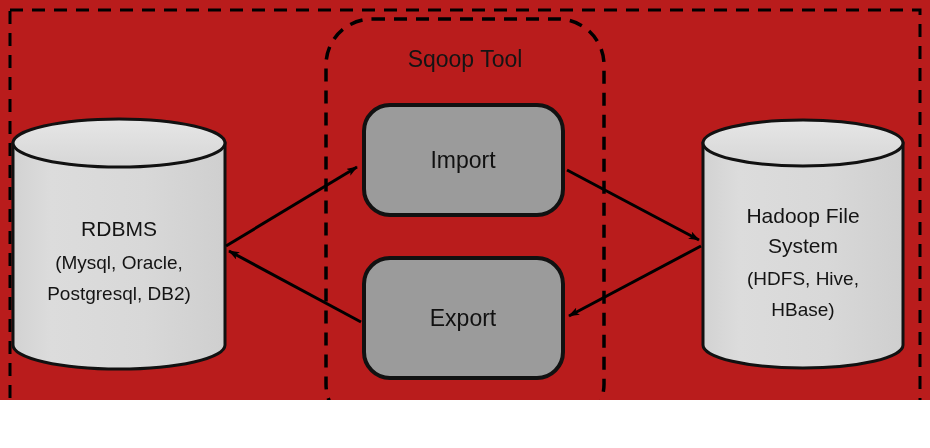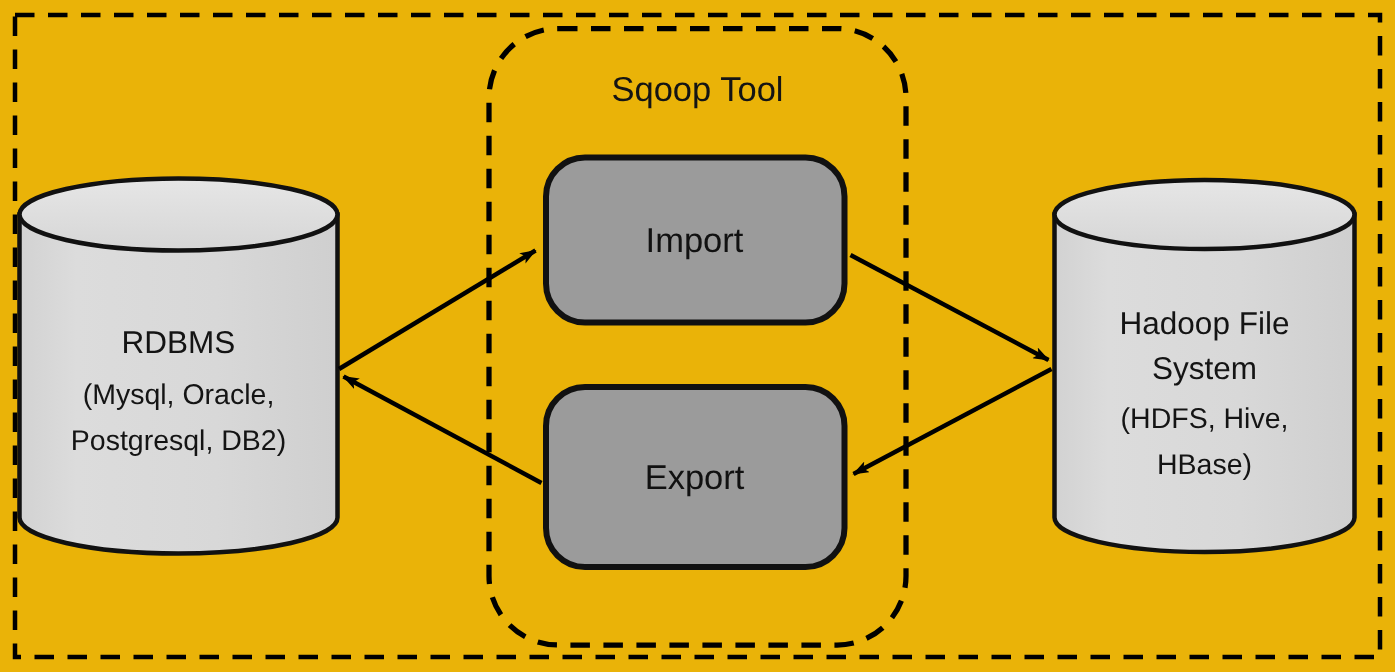--- a/index.html
+++ b/index.html
@@ -3,22 +3,22 @@
 <meta charset="utf-8">
 <style>
   html, body {
     margin: 0;
     padding: 0;
     background: #ffffff;
   }
   #canvas {
     position: relative;
     width: 930px;
-    height: 448px;
-    background: #eab308;
+    height: 400px;
+    background: #b91c1c;
     font-family: "Liberation Sans", sans-serif;
     overflow: hidden;
   }
   #diagram-svg {
     position: absolute;
     left: 0;
     top: 0;
     width: 930px;
     height: 448px;
   }

